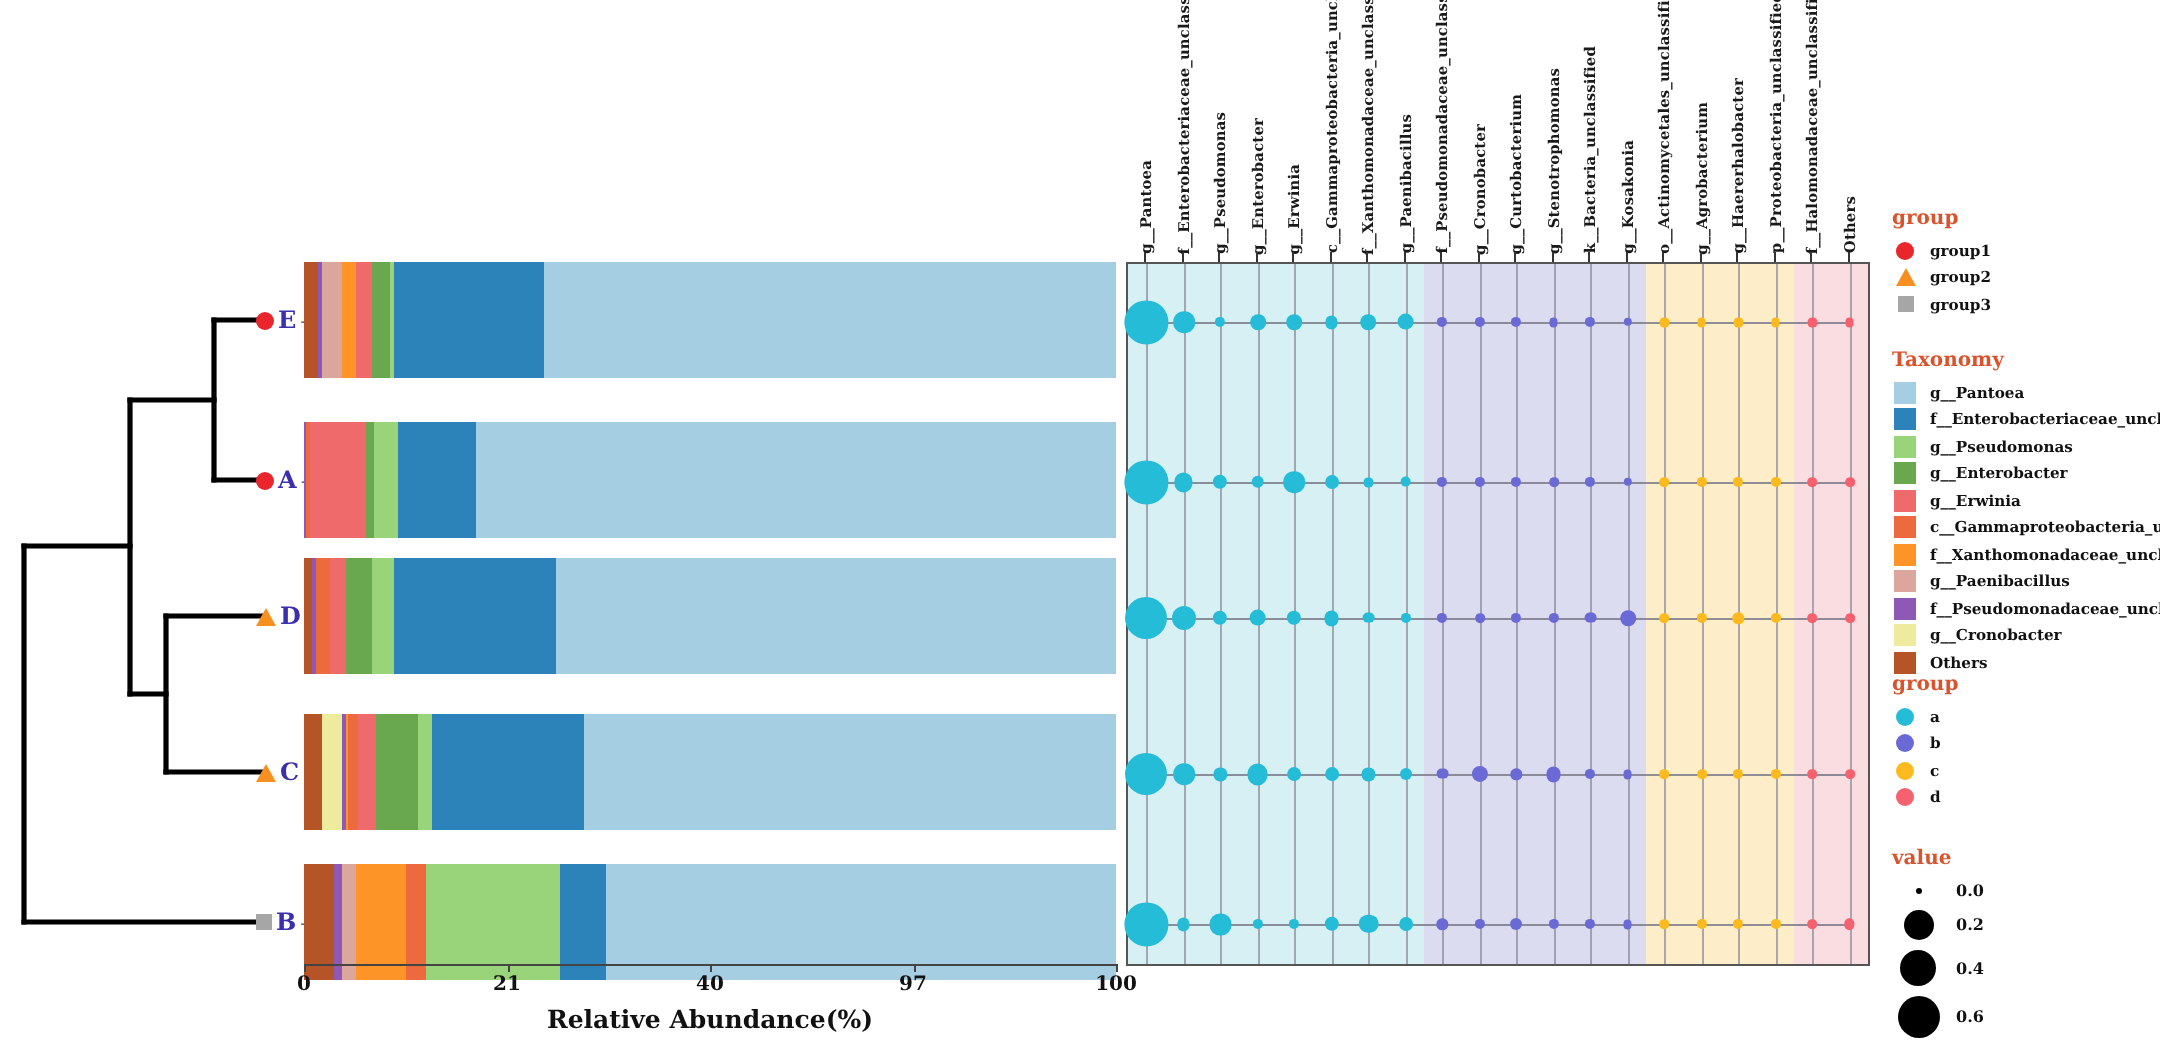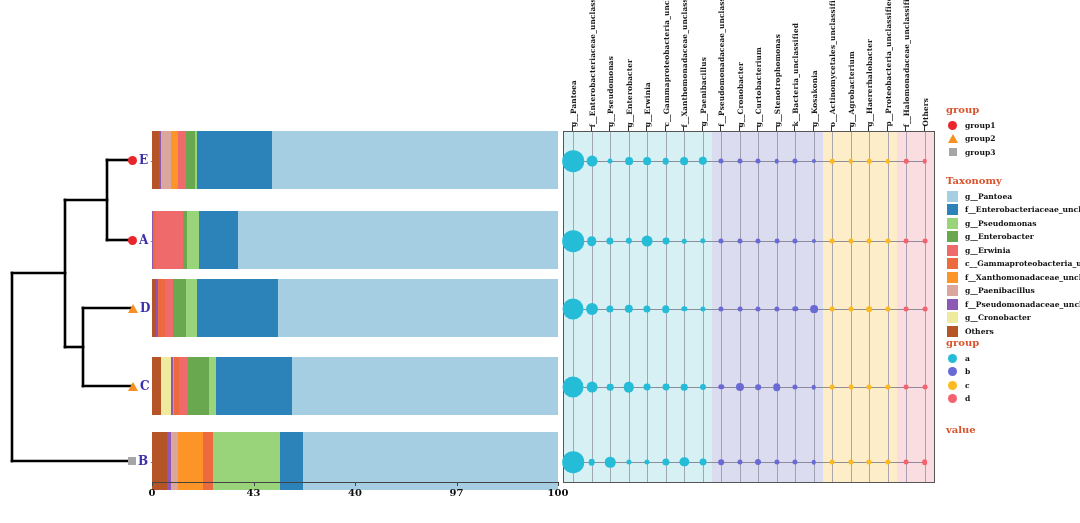--- a/index.html
+++ b/index.html
@@ -172,28 +172,29 @@
         <div class="seg" style="width: 254.562px; background: rgb(166, 206, 227);"></div>
       </div>
     </div>
 
   <div class="abs" id="xaxis">
     <div class="axline"></div>
     <div id="xticks">
         <div class="xtick" style="left: 0px;"></div>
         <div class="xtlab" style="left: 0px;">0</div>
         <div class="xtick" style="left: 101.5px;"></div>
-        <div class="xtlab" style="left: 101.5px;">43</div>
+        <div class="xtlab" style="left: 101.5px;">21</div>
         <div class="xtick" style="left: 203px;"></div>
         <div class="xtlab" style="left: 203px;">40</div>
         <div class="xtick" style="left: 304.5px;"></div>
         <div class="xtlab" style="left: 304.5px;">97</div>
         <div class="xtick" style="left: 406px;"></div>
         <div class="xtlab" style="left: 406px;">100</div>
       </div>
+    <div id="xtitle">Relative Abundance(%)</div>
   </div>
 
   <div class="abs" id="collabels">
       <div class="clab" style="left: 10.25px;"><span class="vtext">g__Pantoea</span></div>
       <div class="coltick" style="left: 9.25px; top: 126px; height: 5px; background: rgb(51, 51, 51);"></div>
       <div class="clab" style="left: 28.75px;"><span class="vtext">f__Enterobacteriaceae_unclassified</span></div>
       <div class="coltick" style="left: 27.75px; top: 126px; height: 5px; background: rgb(51, 51, 51);"></div>
       <div class="clab" style="left: 47.25px;"><span class="vtext">g__Pseudomonas</span></div>
       <div class="coltick" style="left: 46.25px; top: 126px; height: 5px; background: rgb(51, 51, 51);"></div>
       <div class="clab" style="left: 65.75px;"><span class="vtext">g__Enterobacter</span></div>
@@ -487,16 +488,42 @@
             <span style="width: 13px; display: flex; justify-content: center; align-items: center; flex: 0 0 13px;">
               <span class="dotc" style="background: rgb(245, 97, 110);"></span>
             </span>
             <span class="t">d</span>
           </div>
         </div>
     </div>
 
     <div class="lg-blk" style="top:424px;">
       <div class="lg-title">value</div>
+      <div id="lg-size">
+          <div class="szrow" style="height: 12px;">
+            <span class="szwrap">
+              <span class="szdot" style="width: 3px; height: 3px;"></span>
+            </span>
+            <span class="szlab">0.0</span>
+          </div>
+          <div class="szrow" style="height: 18px;">
+            <span class="szwrap">
+              <span class="szdot" style="width: 15px; height: 15px;"></span>
+            </span>
+            <span class="szlab">0.2</span>
+          </div>
+          <div class="szrow" style="height: 21px;">
+            <span class="szwrap">
+              <span class="szdot" style="width: 18px; height: 18px;"></span>
+            </span>
+            <span class="szlab">0.4</span>
+          </div>
+          <div class="szrow" style="height: 24px;">
+            <span class="szwrap">
+              <span class="szdot" style="width: 21px; height: 21px;"></span>
+            </span>
+            <span class="szlab">0.6</span>
+          </div>
+        </div>
     </div>
 
   </div>
 </div>
 
 </body></html>

